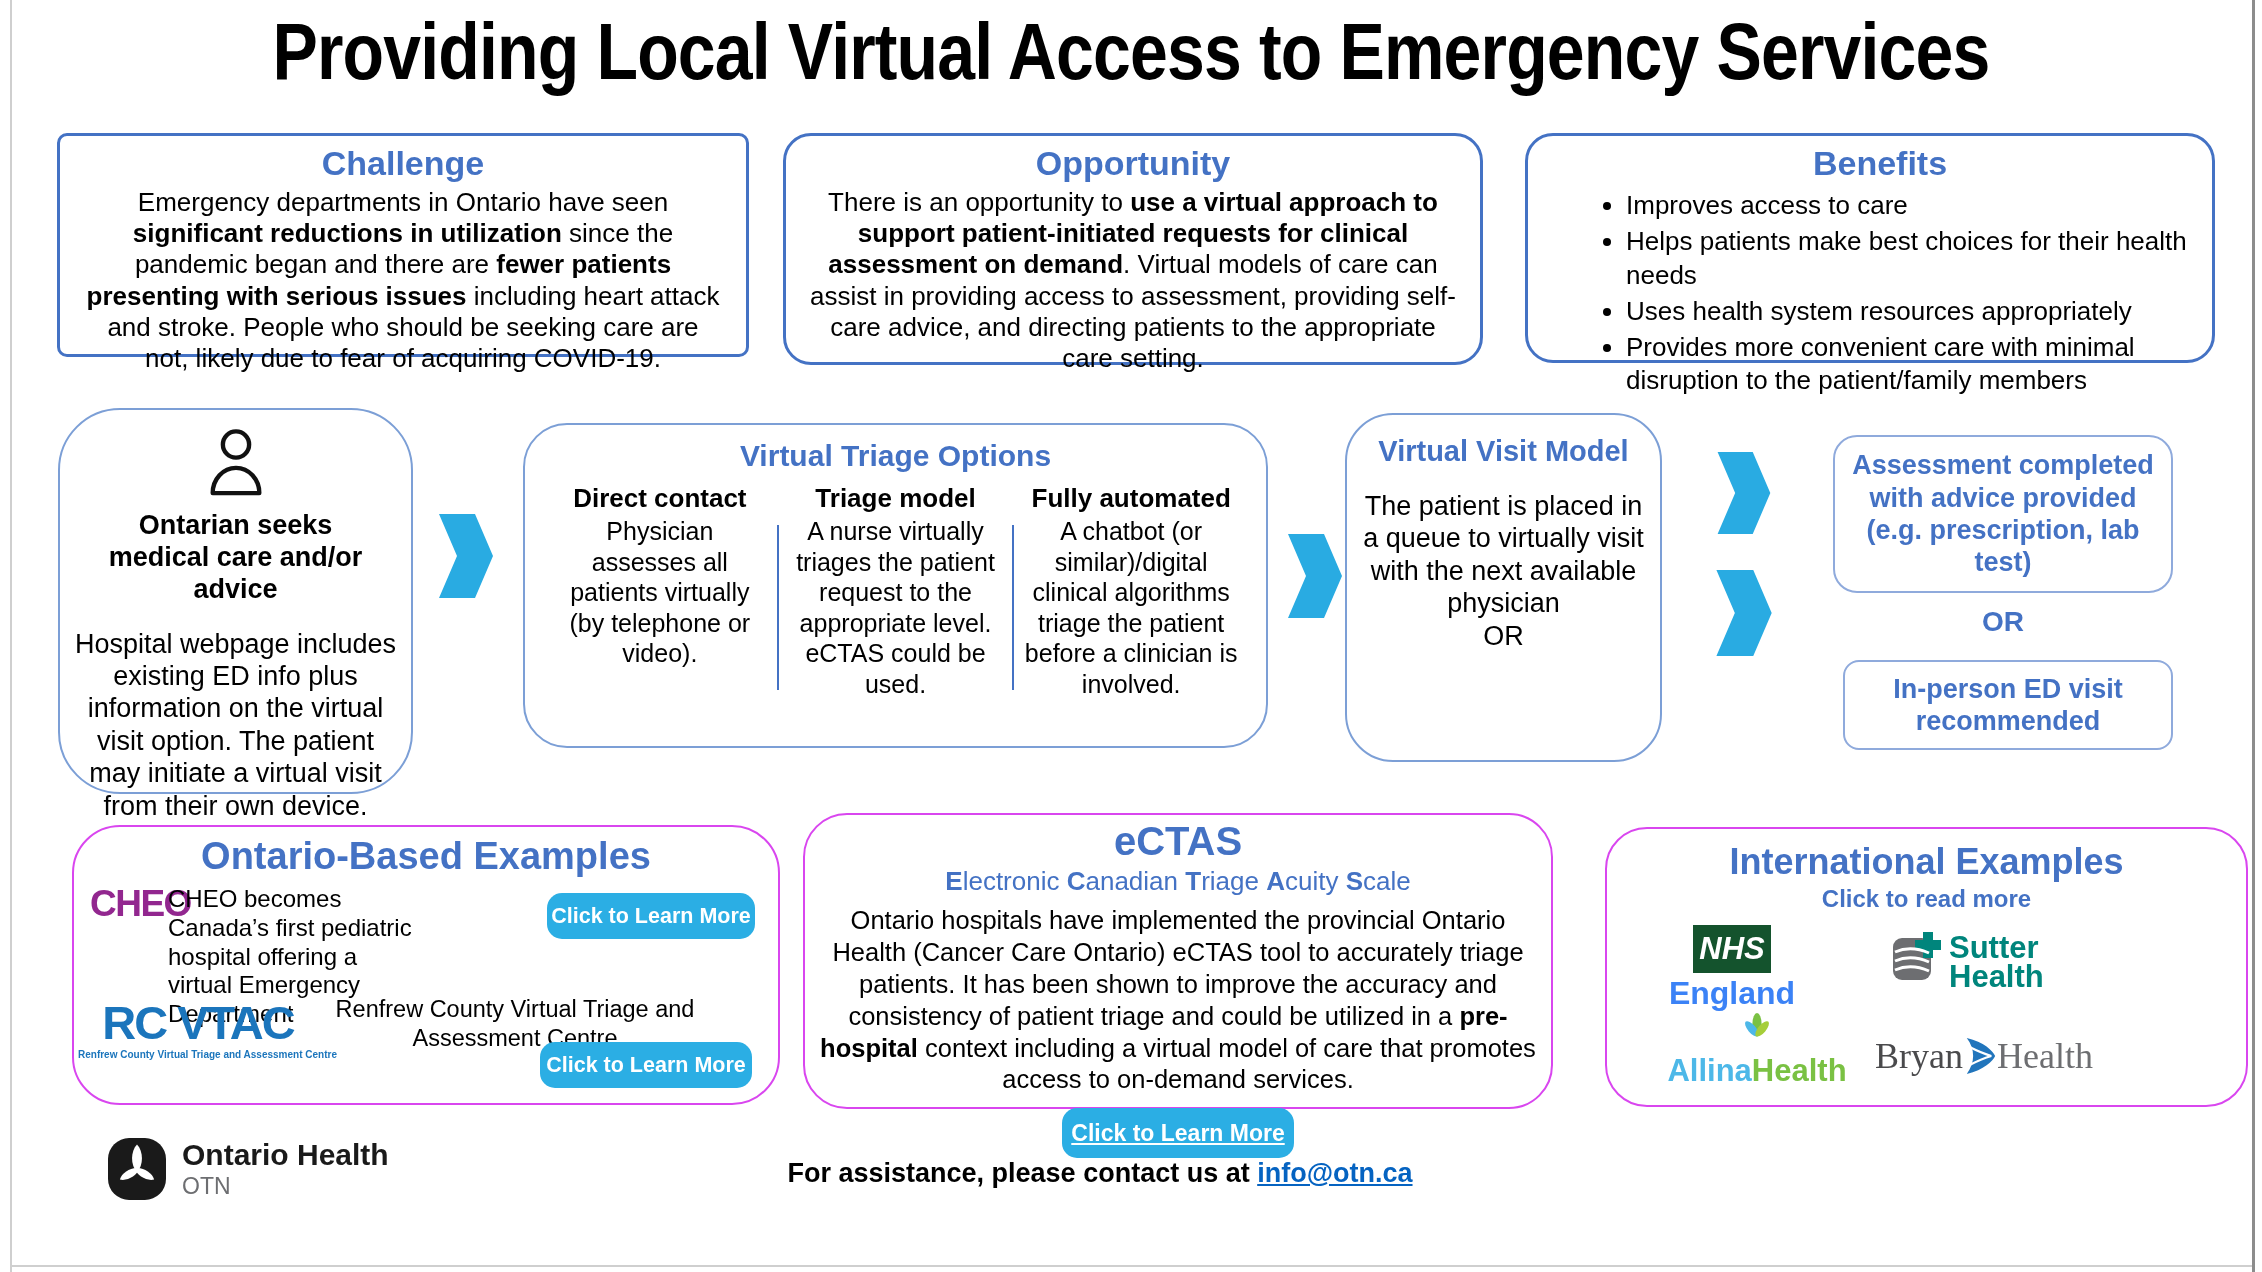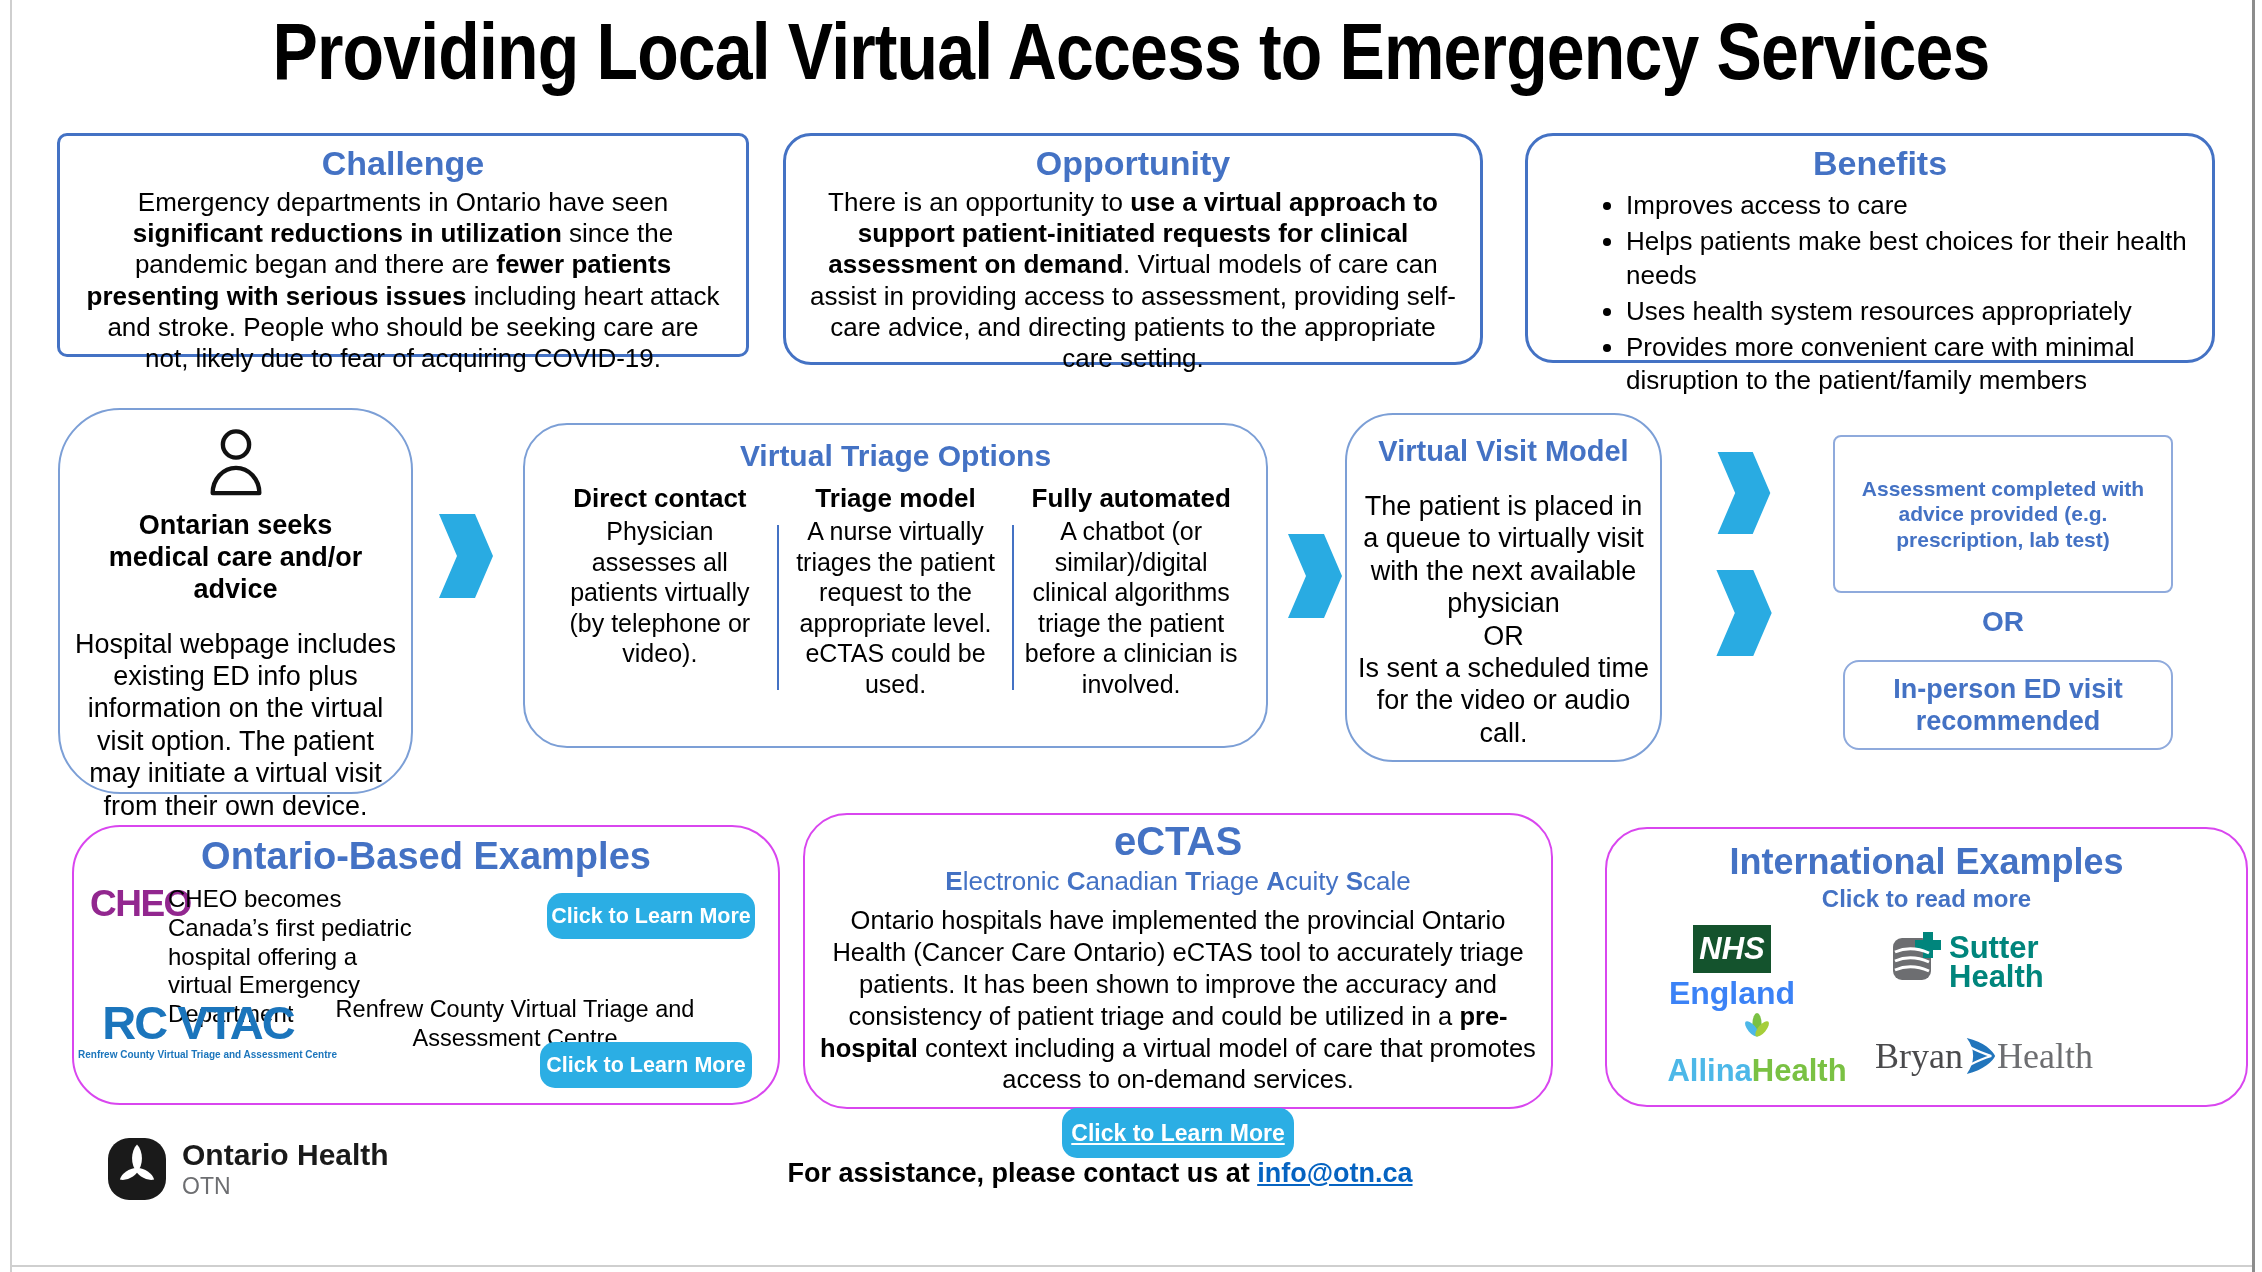--- a/index.html
+++ b/index.html
@@ -36,21 +36,21 @@
   .triage-col { flex:1; padding:0 8px; }
   .triage-col h4 { font-size:26px; font-weight:800; color:#000; }
   .triage-col .body { margin-top:2px; font-size:25px; line-height:1.22; }
   .vdiv { width:2px; background:#4472C4; height:165px; margin-top:42px; flex:0 0 2px; }
 
   #visit-box { left:1345px; top:413px; width:317px; height:349px; border-radius:48px; }
   #visit-box h3 { margin-top:20px; font-size:29px; font-weight:800; color:#4472C4; }
   #visit-box .body { margin-top:22px; padding:0 10px; font-size:27px; line-height:1.2; }
 
   .outcome-box { border:2px solid #8FAADC; text-align:center; color:#4472C4; font-weight:800; display:flex; align-items:center; justify-content:center; }
-  #assessment-box { left:1833px; top:435px; width:340px; height:158px; border-radius:8px; font-size:21px; line-height:1.2; padding:10px 14px; }
+  #assessment-box { left:1833px; top:435px; width:340px; height:158px; border-radius:24px; font-size:27px; line-height:1.2; padding:10px 14px; }
   #inperson-box { left:1843px; top:660px; width:330px; height:90px; border-radius:16px; font-size:27px; line-height:1.2; padding:8px 30px; }
   #outcome-or { position:absolute; left:1833px; top:606px; width:340px; text-align:center; color:#4472C4; font-weight:800; font-size:28px; }
 
   .chev { position:absolute; }
 
   .bottom-box { border:2px solid #d946ef; }
   #ontario-box { left:72px; top:825px; width:708px; height:280px; border-radius:48px; }
   #ontario-box h3 { margin-top:8px; text-align:center; font-size:38px; font-weight:800; color:#4472C4; }
   #cheo-logo { position:absolute; left:16px; top:56px; font-size:37px; font-weight:800; color:#92278F; letter-spacing:-1.5px; }
   #cheo-text { position:absolute; left:94px; top:58px; width:252px; font-size:24px; line-height:1.2; }
@@ -159,21 +159,20 @@
 
   <svg class="chev" style="left:1282px; top:534px;" width="62" height="84" viewBox="0 0 62 84">
     <polygon points="6,0 42,0 60,42 42,84 6,84 24,42" fill="#29ABE2"></polygon>
   </svg>
 
   <div class="box flow-box" id="visit-box">
     <h3>Virtual Visit Model</h3>
     <div class="body">
       <div>The patient is placed in a queue to virtually visit with the next available physician</div>
       <div>OR</div>
-      <div>Is sent a scheduled time for the video or audio call.</div>
     </div>
   </div>
 
   <svg class="chev" style="left:1710px; top:452px;" width="64" height="82" viewBox="0 0 62 84">
     <polygon points="6,0 42,0 60,42 42,84 6,84 24,42" fill="#29ABE2"></polygon>
   </svg>
   <svg class="chev" style="left:1710px; top:570px;" width="64" height="86" viewBox="0 0 62 84">
     <polygon points="6,0 42,0 60,42 42,84 6,84 24,42" fill="#29ABE2"></polygon>
   </svg>
 

